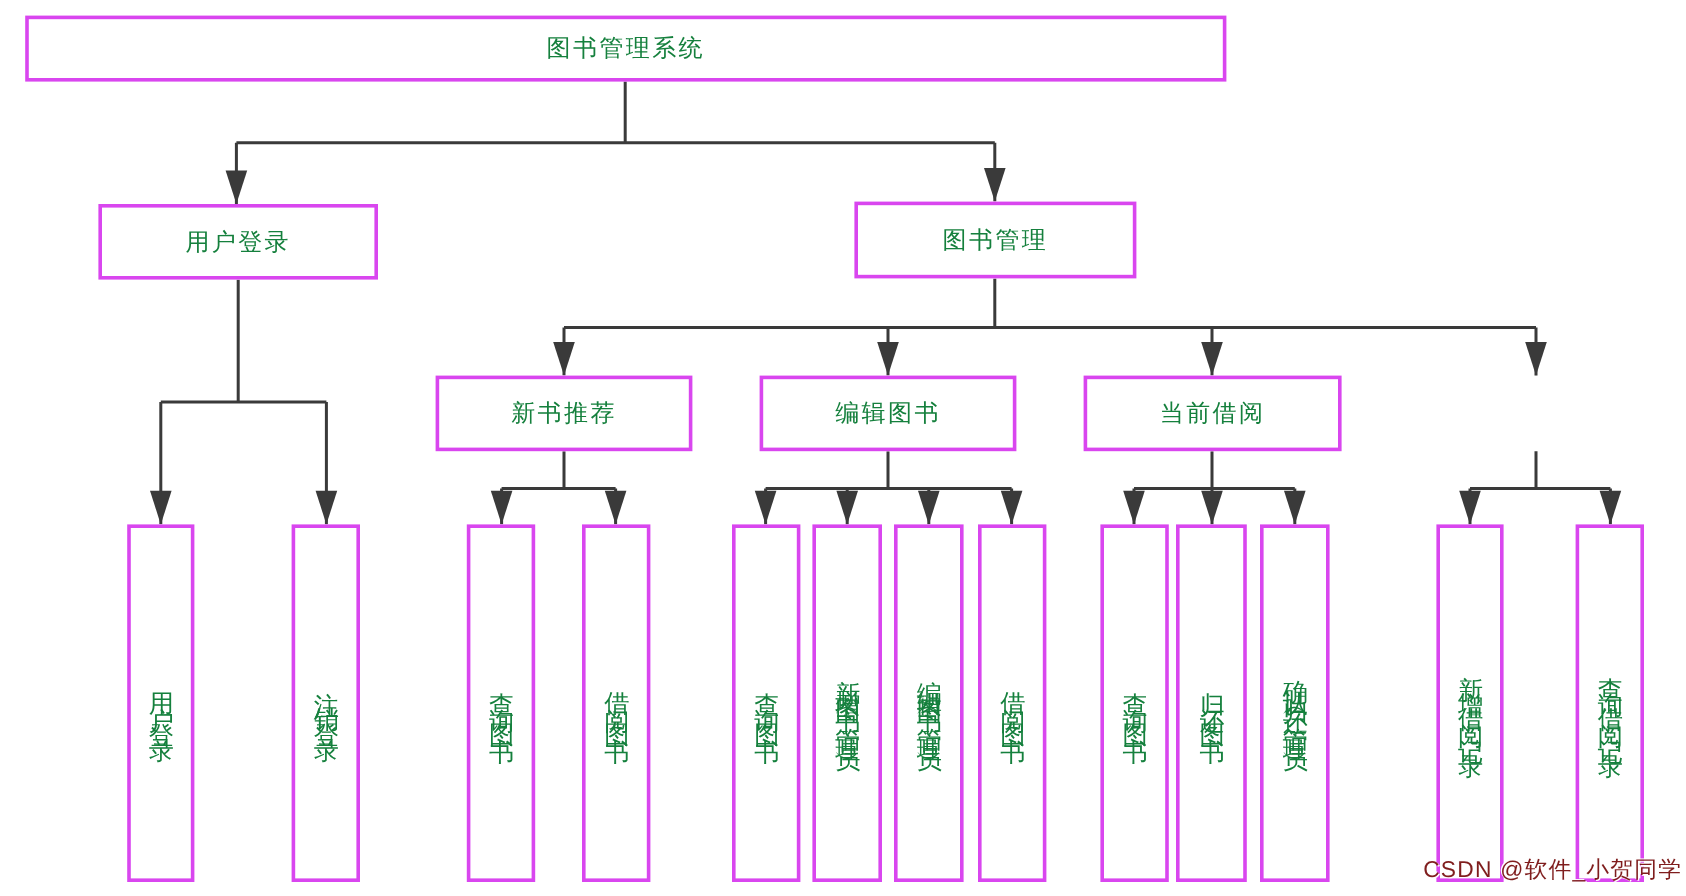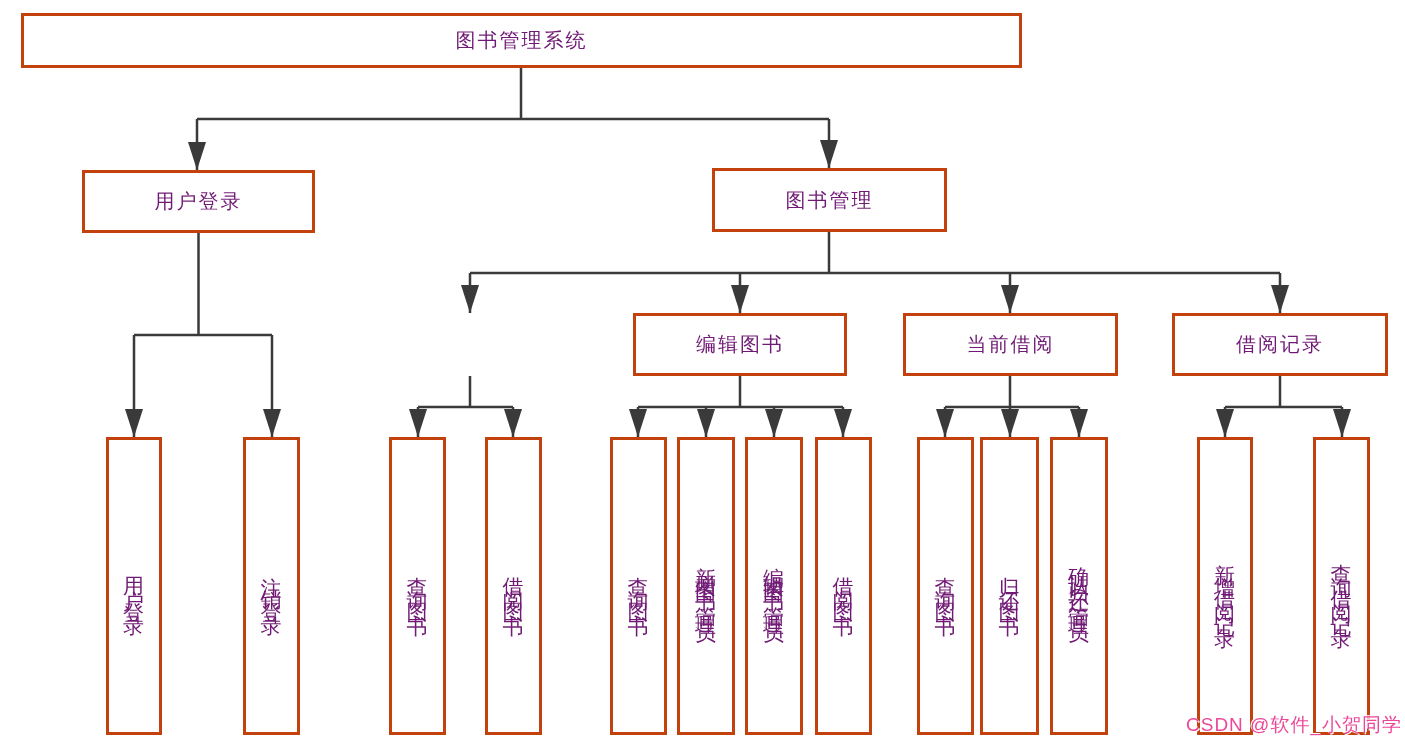--- a/index.html
+++ b/index.html
@@ -3,32 +3,32 @@
 <meta charset="utf-8">
 <style>
   html,body{margin:0;padding:0;background:#ffffff;}
   .stage{
     position:relative;width:1405px;height:747px;background:#ffffff;
     font-family:"Liberation Sans","DejaVu Sans",sans-serif;overflow:hidden;
   }
   .wires{position:absolute;left:0;top:0;}
   .node{
     position:absolute;box-sizing:border-box;background:#ffffff;
-    border:3px solid #c2410c;color:#701a75;
+    border:3px solid #d946ef;color:#15803d;
     display:flex;align-items:center;justify-content:center;
   }
   .node.h .label{font-size:20px;letter-spacing:2px;white-space:nowrap;}
   .node.v .label{
     writing-mode:vertical-rl;text-orientation:mixed;
     font-size:21px;letter-spacing:13px;line-height:1;white-space:nowrap;
   }
   .node.v.long .label{letter-spacing:8px;}
   .watermark{
     position:absolute;left:1186px;top:712px;
-    font-size:19px;letter-spacing:1px;color:#ec4899;white-space:nowrap;
+    font-size:19px;letter-spacing:1px;color:#7f1d1d;white-space:nowrap;
     text-shadow:1px 1px 0 #ffffff,-1px -1px 0 #fdfdfd;
   }
 </style>
 </head>
 <body>
 
 <div class="stage">
 
   <svg class="wires" width="1405" height="747" viewBox="0 0 1405 747">
     <g stroke="#3a3a3a" stroke-width="2.5" fill="none">
@@ -67,28 +67,28 @@
     <span class="label">图书管理系统</span>
   </div>
 
   <div class="node h" style="left:82px;top:170px;width:233px;height:63px;">
     <span class="label">用户登录</span>
   </div>
   <div class="node h" style="left:712px;top:168px;width:235px;height:64px;text-align:right;">
     <span class="label">图书管理</span>
   </div>
 
+  <div class="node h" style="left:363px;top:313px;width:214px;height:63px;">
+    <span class="label">新书推荐</span>
+  </div>
   <div class="node h" style="left:633px;top:313px;width:214px;height:63px;">
     <span class="label">编辑图书</span>
   </div>
   <div class="node h" style="left:903px;top:313px;width:215px;height:63px;">
     <span class="label">当前借阅</span>
-  </div>
-  <div class="node h" style="left:1172px;top:313px;width:216px;height:63px;">
-    <span class="label">借阅记录</span>
   </div>
 
   <div class="node v" style="left:106px;top:437px;width:56px;height:298px;">
     <span class="label">用户登录</span>
   </div>
   <div class="node v" style="left:243px;top:437px;width:57px;height:298px;">
     <span class="label">注销登录</span>
   </div>
 
   <div class="node v" style="left:389px;top:437px;width:57px;height:298px;">

